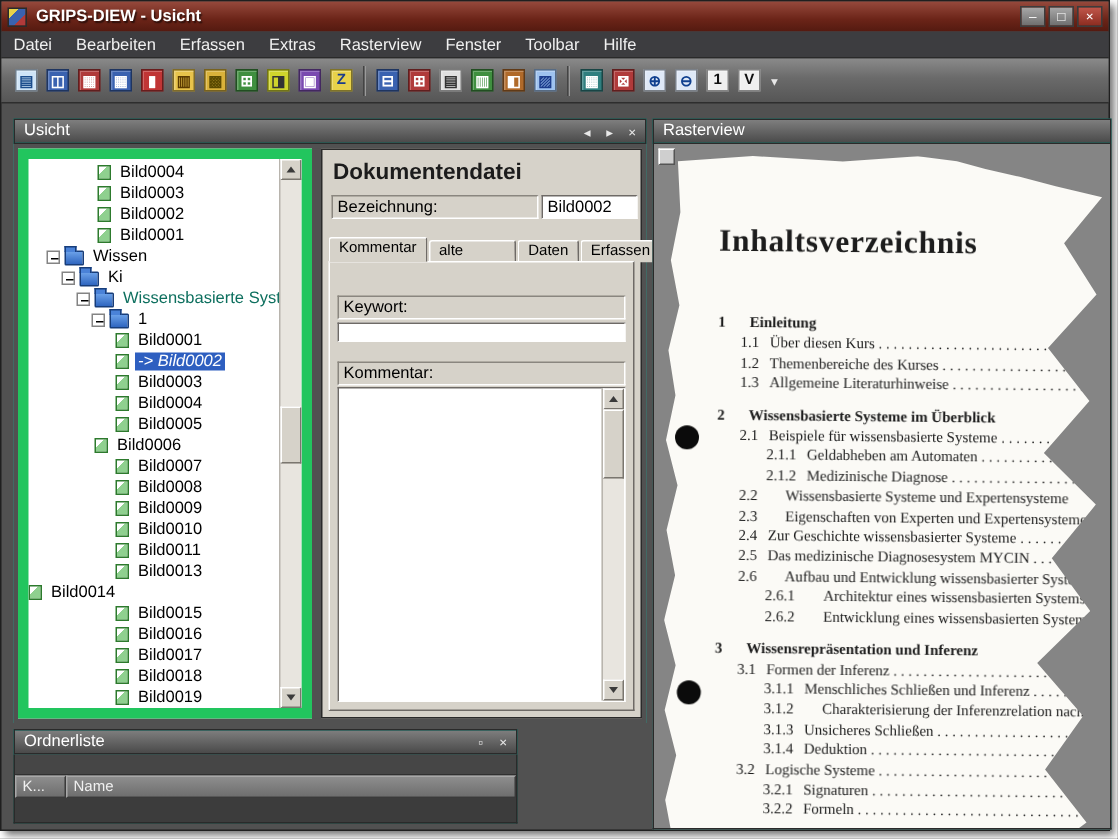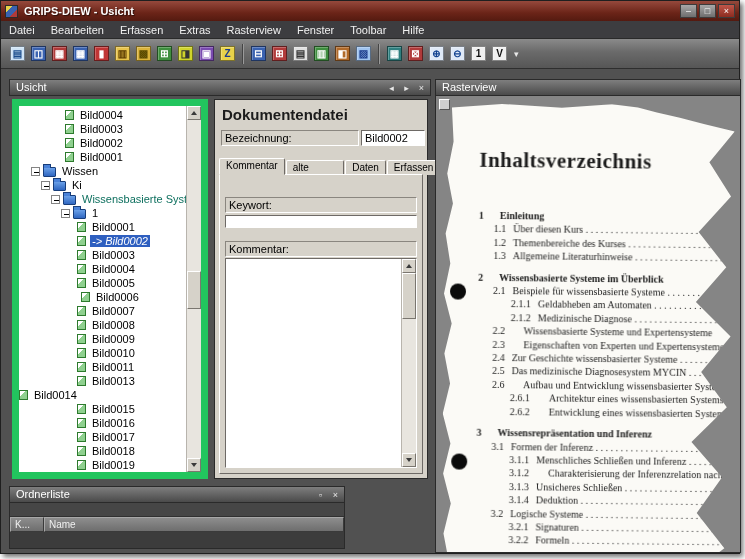--- a/index.html
+++ b/index.html
@@ -264,21 +264,21 @@
               <span class="tree-label">Bild0003</span>
             </div>
             <div class="tree-row" style="padding-left: 58px;">
               <span class="doc-icon"></span>
               <span class="tree-label">Bild0004</span>
             </div>
             <div class="tree-row" style="padding-left: 58px;">
               <span class="doc-icon"></span>
               <span class="tree-label">Bild0005</span>
             </div>
-            <div class="tree-row" style="padding-left: 62px;">
+            <div class="tree-row" style="padding-left: 44px;">
               <span class="doc-icon"></span>
               <span class="tree-label">Bild0006</span>
             </div>
             <div class="tree-row" style="padding-left: 58px;">
               <span class="doc-icon"></span>
               <span class="tree-label">Bild0007</span>
             </div>
             <div class="tree-row" style="padding-left: 58px;">
               <span class="doc-icon"></span>
               <span class="tree-label">Bild0008</span>

